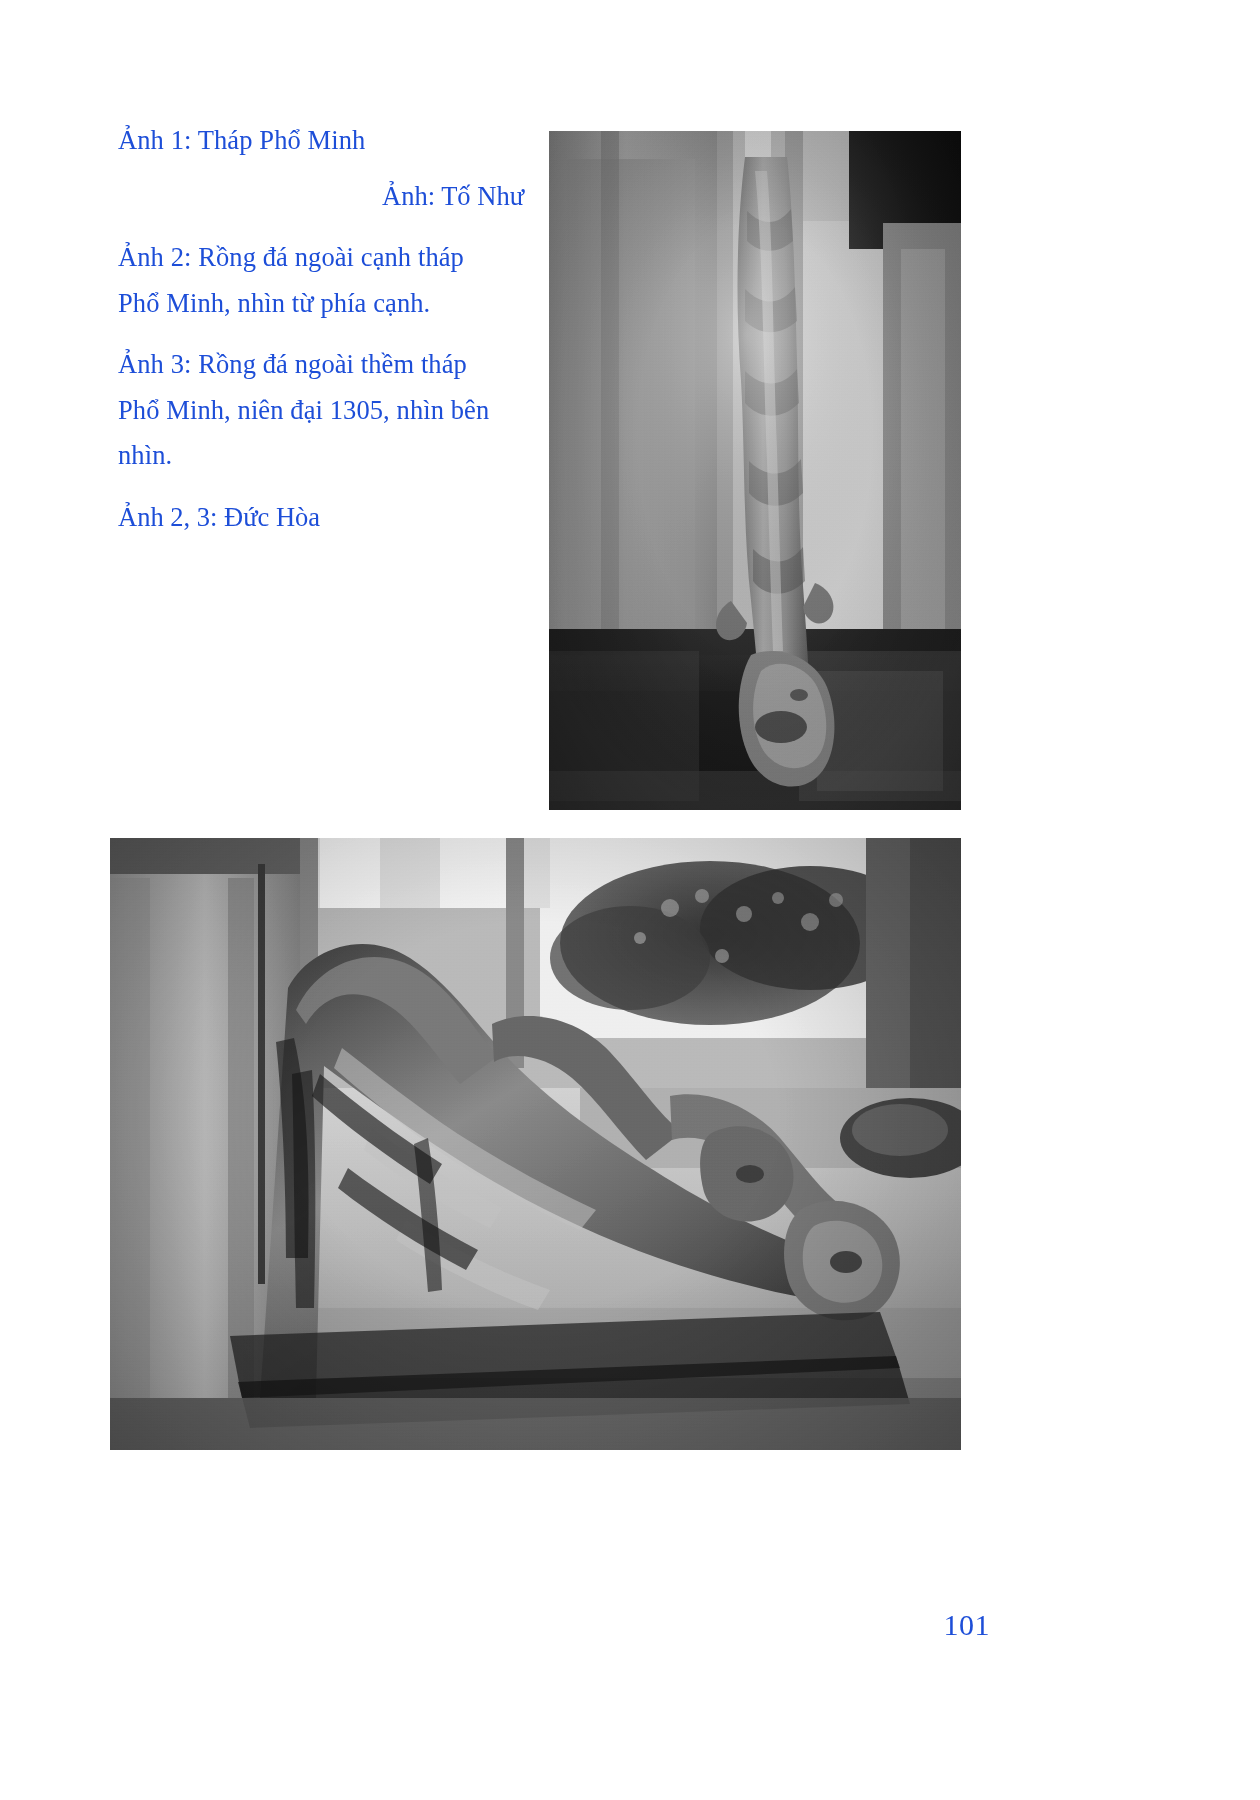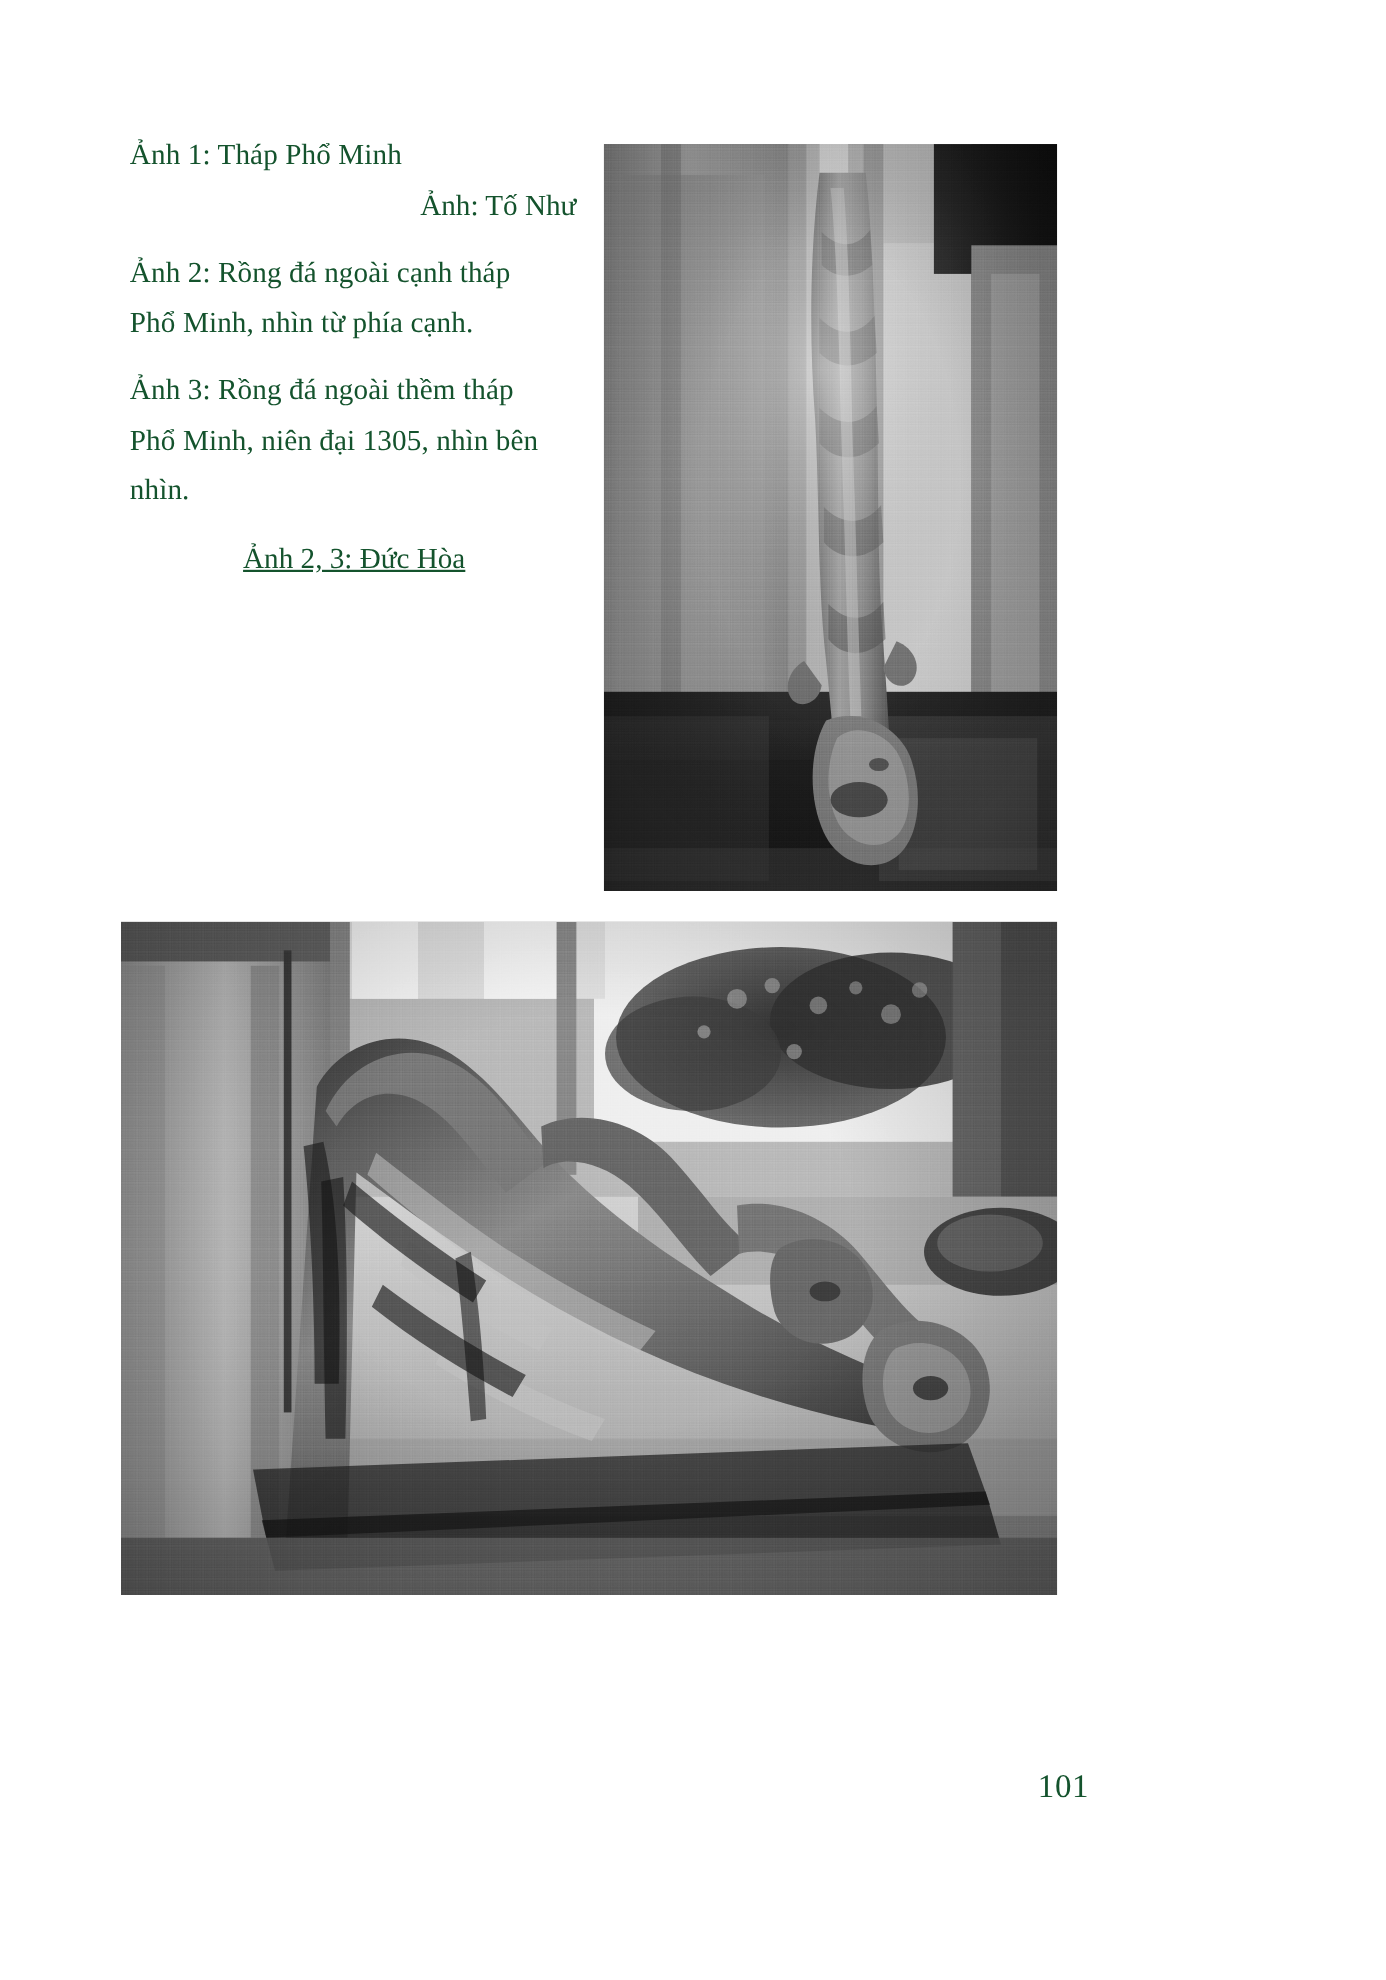--- a/index.html
+++ b/index.html
@@ -6,21 +6,21 @@
     margin: 0;
     padding: 0;
     background: #ffffff;
   }
   .page {
     position: relative;
     width: 1112px;
     height: 1800px;
     background: #ffffff;
     font-family: "Liberation Serif", serif;
-    color: #14532d;
+    color: #1d4ed8;
     overflow: hidden;
   }
 
   
   .caption-col {
     position: absolute;
     left: 118px;
     top: 118px;
     width: 412px;
   }
@@ -31,28 +31,28 @@
     white-space: pre-wrap;
   }
   .cap-block {
     margin-bottom: 16px;
   }
   .cap-credit {
     text-align: right;
     font-size: 26.5px;
     line-height: 1.72;
     padding-right: 6px;
+    margin-top: 10px;
   }
   .cap-credit-2 {
-    text-align: center;
+    text-align: left;
     font-size: 26.5px;
     line-height: 1.72;
     padding-right: 4px;
     margin-top: 14px;
-    text-decoration: underline;
   }
 
   
   .photo {
     position: absolute;
     overflow: hidden;
     background: #8c8c8c;
     filter: grayscale(100%) contrast(108%);
   }
   #photo-top {

